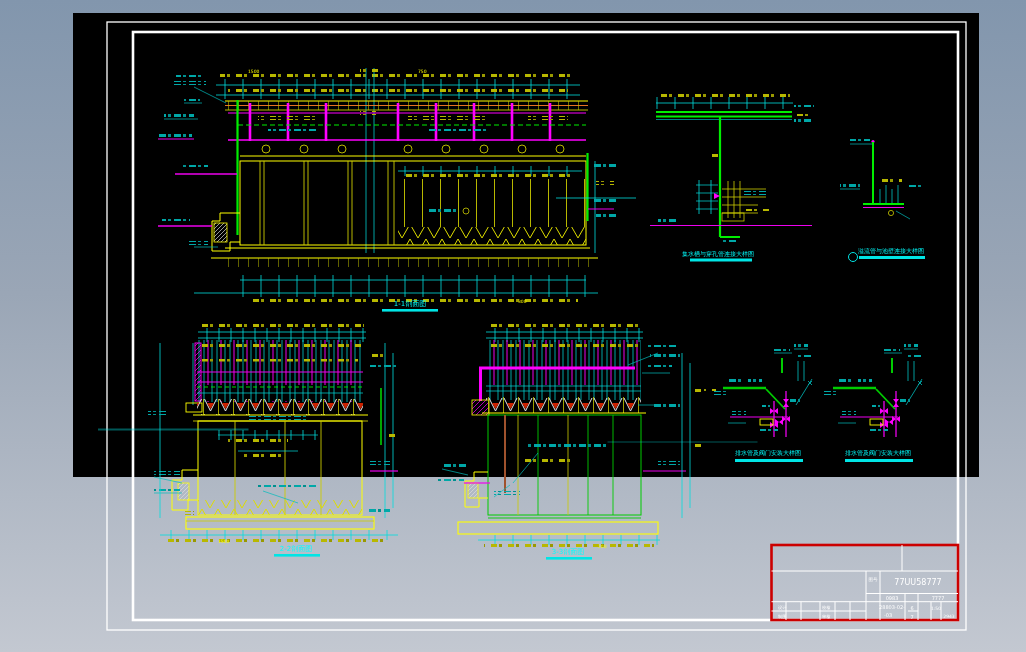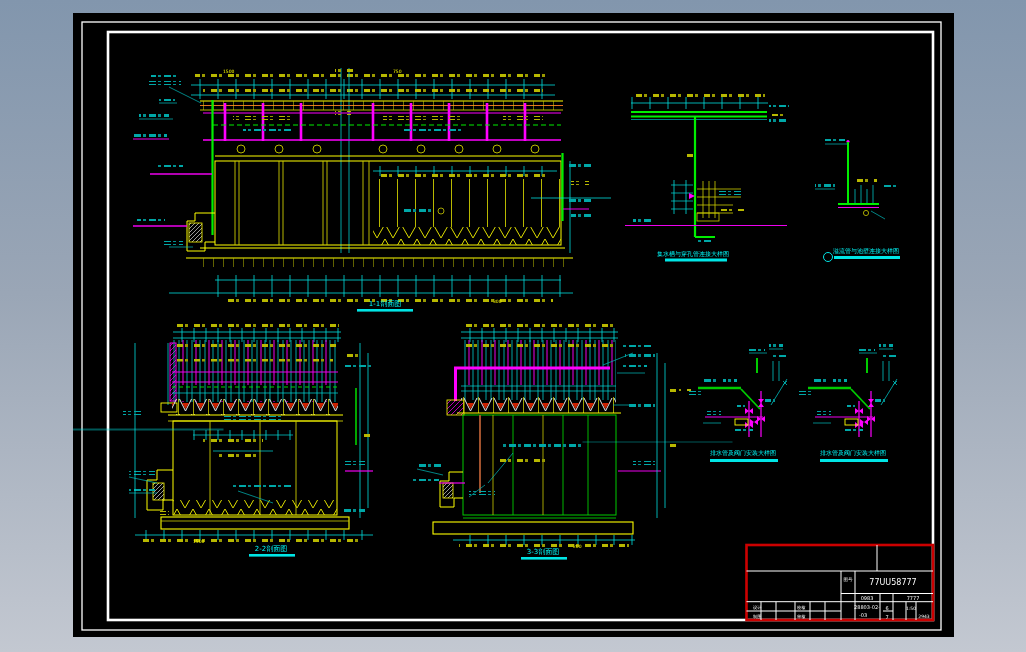--- a/index.html
+++ b/index.html
@@ -2,22 +2,23 @@
 <html><head>
 <meta charset="utf-8">
 <style>
   html,body{margin:0;padding:0;}
   body{
     width:1026px;height:652px;overflow:hidden;
     background:linear-gradient(180deg,#8296ad 0%,#9aa6b6 45%,#c3c8d1 100%);
     font-family:"DejaVu Sans",sans-serif;
   }
   .canvas{
-    position:absolute;left:73px;top:13px;width:881px;height:624px;
+    position:absolute;left:73px;top:13px;width:881px;height:464px;
     background:#000;
+    padding-left:25px;
   }
   svg text{font-family:"DejaVu Sans",sans-serif;}
   .t-cyan{fill:#00ffff;}
   .t-yel{fill:#ffff00;}
   .t-white{fill:#ffffff;}
 </style>
 </head>
 <body>
 
 <div class="canvas">

